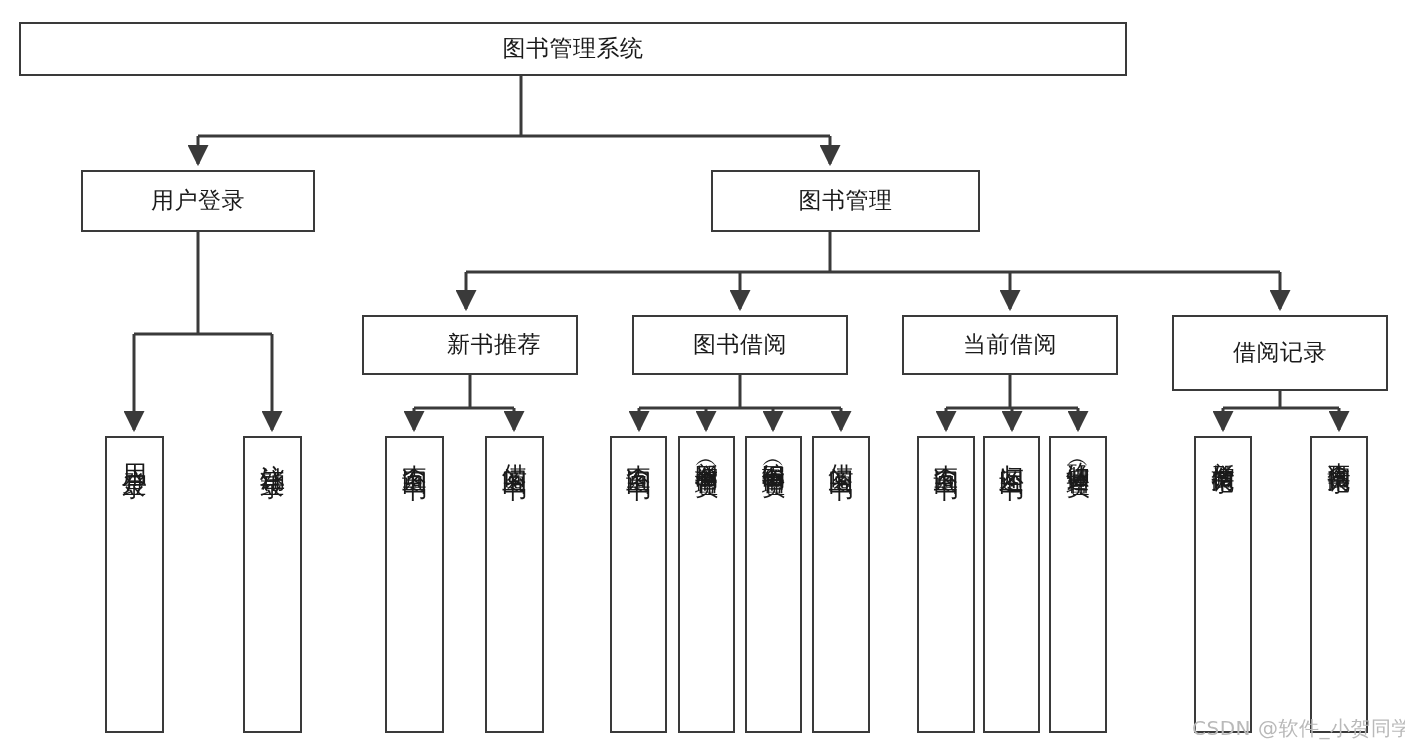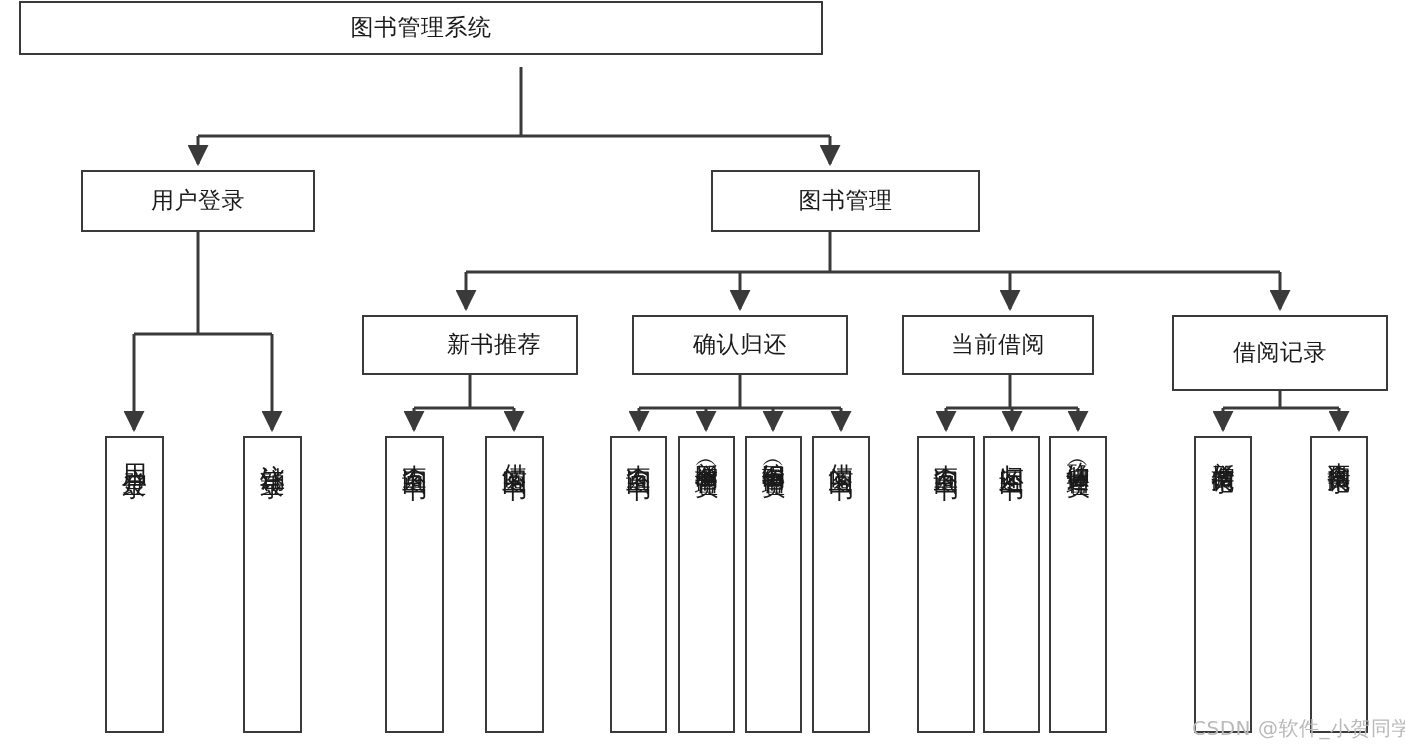--- a/index.html
+++ b/index.html
@@ -117,38 +117,38 @@
       <path d="M 1012 408 L 1012 430" marker-end="url(#arrow)"></path>
       <path d="M 1078 408 L 1078 430" marker-end="url(#arrow)"></path>
 
       <path d="M 1280 375 L 1280 408"></path>
       <path d="M 1223 408 L 1339 408"></path>
       <path d="M 1223 408 L 1223 430" marker-end="url(#arrow)"></path>
       <path d="M 1339 408 L 1339 430" marker-end="url(#arrow)"></path>
     </g>
   </svg>
 
-  <div class="node horiz" style="left: 19px; top: 1px; width: 804px; height: 54px;">
+  <div class="node horiz" style="left: 19px; top: 22px; width: 1108px; height: 54px;">
     <span class="label">图书管理系统</span>
   </div>
 
   <div class="node horiz" style="left: 81px; top: 170px; width: 234px; height: 62px;">
     <span class="label">用户登录</span>
   </div>
   <div class="node horiz" style="left: 711px; top: 170px; width: 269px; height: 62px;">
     <span class="label">图书管理</span>
   </div>
 
   <div class="node horiz" style="left: 362px; top: 315px; width: 216px; height: 60px; padding-left: 48px;">
     <span class="label">新书推荐</span>
   </div>
   <div class="node horiz" style="left: 632px; top: 315px; width: 216px; height: 60px;">
-    <span class="label">确认归还</span>
+    <span class="label">图书借阅</span>
   </div>
-  <div class="node horiz" style="left: 902px; top: 315px; width: 192px; height: 60px;">
+  <div class="node horiz" style="left: 902px; top: 315px; width: 216px; height: 60px;">
     <span class="label">当前借阅</span>
   </div>
   <div class="node horiz" style="left: 1172px; top: 315px; width: 216px; height: 76px;">
     <span class="label">借阅记录</span>
   </div>
 
   <div class="node vert" style="left: 105px; top: 436px; width: 59px; height: 297px;">
     <span class="label">用户登录</span>
   </div>
   <div class="node vert" style="left: 243px; top: 436px; width: 59px; height: 297px;">

